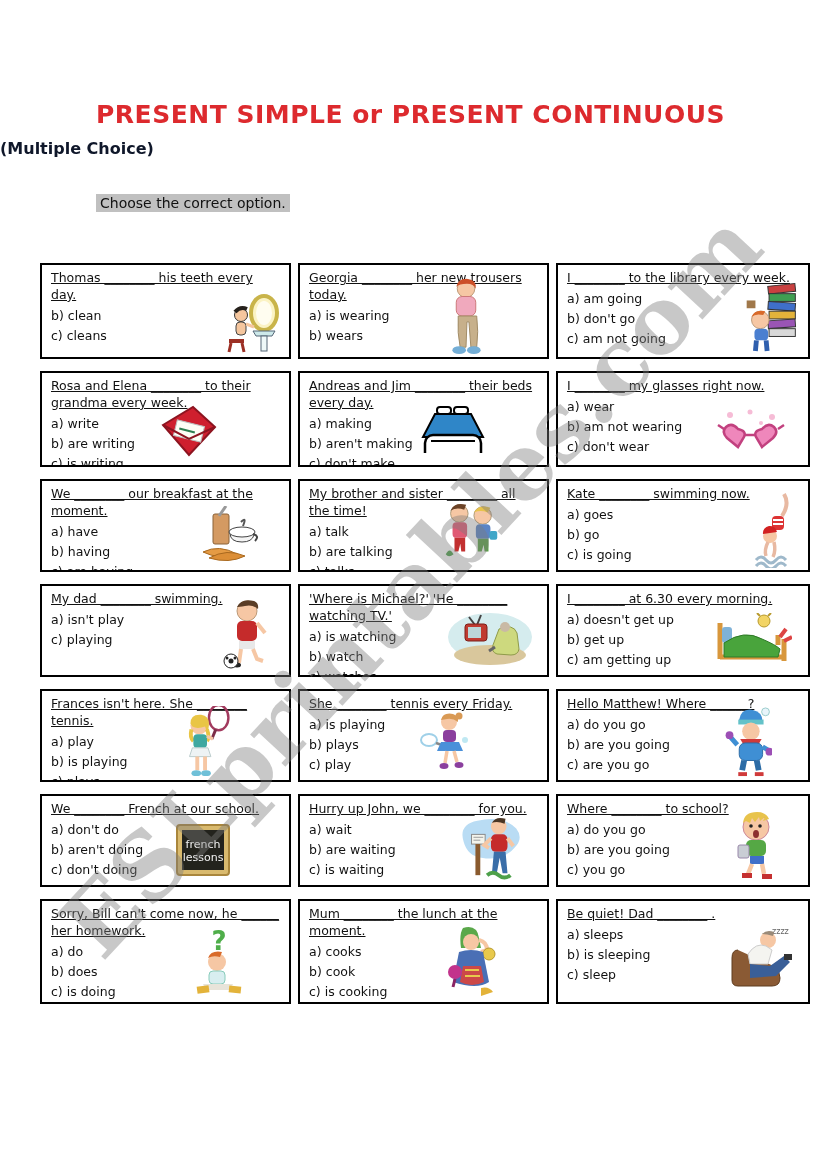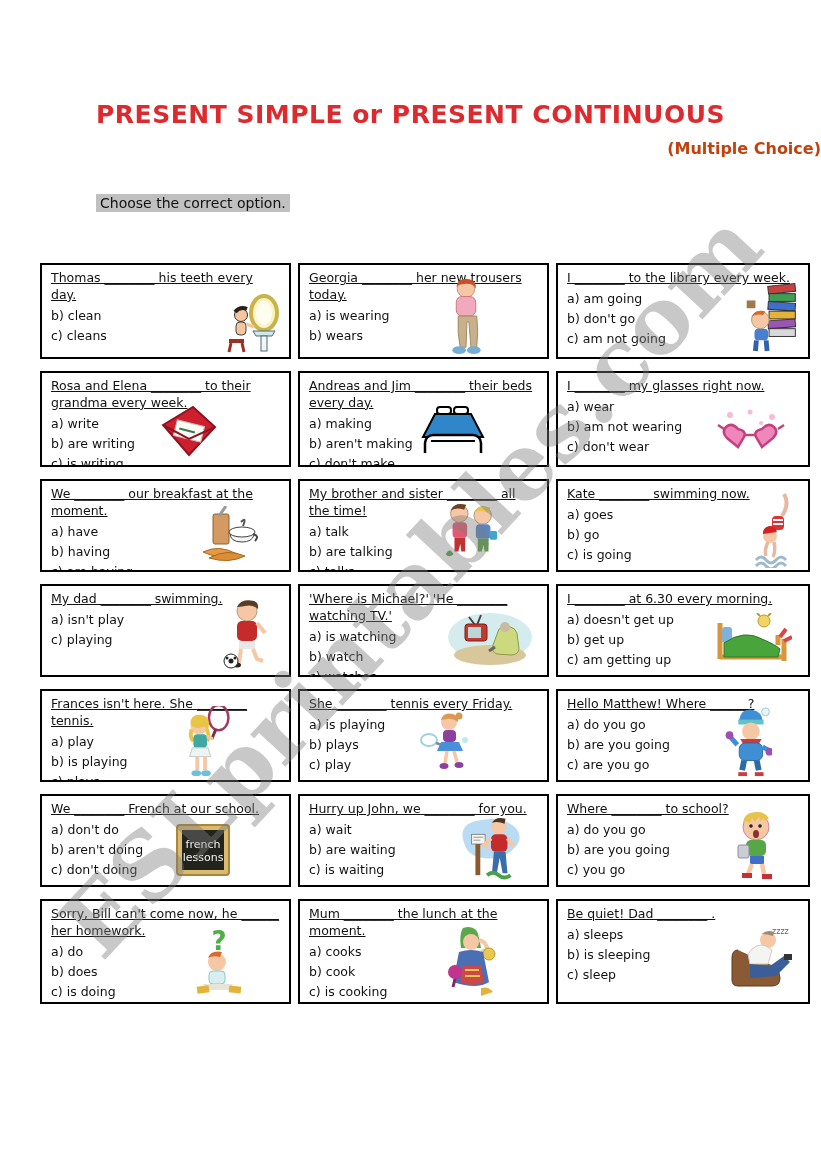--- a/index.html
+++ b/index.html
@@ -1,21 +1,21 @@
 <!DOCTYPE html>
 <html><head>
 <meta charset="utf-8">
 <style>
   html,body{margin:0;padding:0;background:#fff;}
   .page{position:relative;width:821px;height:1169px;background:#fff;overflow:hidden;
         font-family:"DejaVu Sans",sans-serif;color:#111;}
   .title{position:absolute;top:100px;left:0;width:100%;text-align:center;
          font-size:25px;font-weight:bold;color:#dd2a2e;letter-spacing:.5px;}
-  .subtitle{position:absolute;top:139px;left:0;width:100%;text-align:right;
-            font-size:16px;font-weight:bold;color:#c2410c;}
+  .subtitle{position:absolute;top:139px;left:0;width:100%;text-align:left;
+            font-size:16px;font-weight:bold;color:#0f172a;}
   .instruction{position:absolute;top:194px;left:96px;font-size:14px;
                background:#c0c0c0;padding:1px 4px;color:#111;}
   .grid{position:absolute;top:263px;left:40px;width:770px;display:grid;
         grid-template-columns:251px 251px 254px;
         grid-template-rows:96px 96px 93px 93px 93px 93px 105px;
         column-gap:7px;row-gap:12px;}
   .qbox{border:2px solid #000;background:#fff;position:relative;
         padding:5px 9px;box-sizing:border-box;overflow:hidden;}
   .qtext{font-size:12.5px;line-height:1.35;margin-bottom:2px;text-decoration:underline;}
   .opt{font-size:12.5px;line-height:1.62;}

